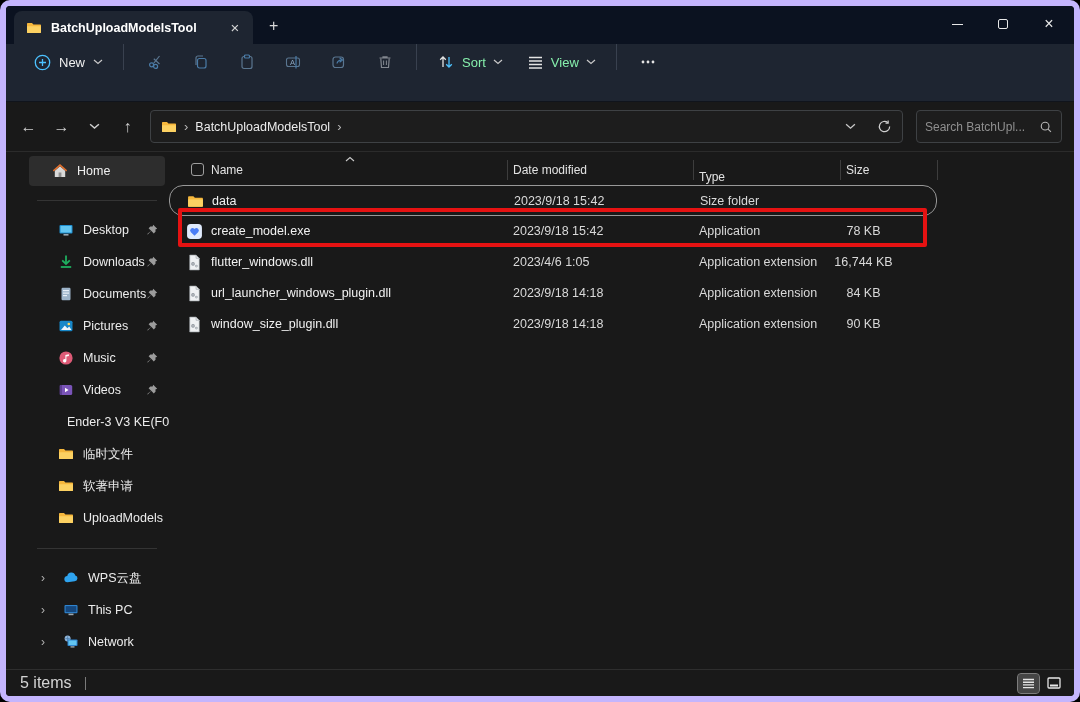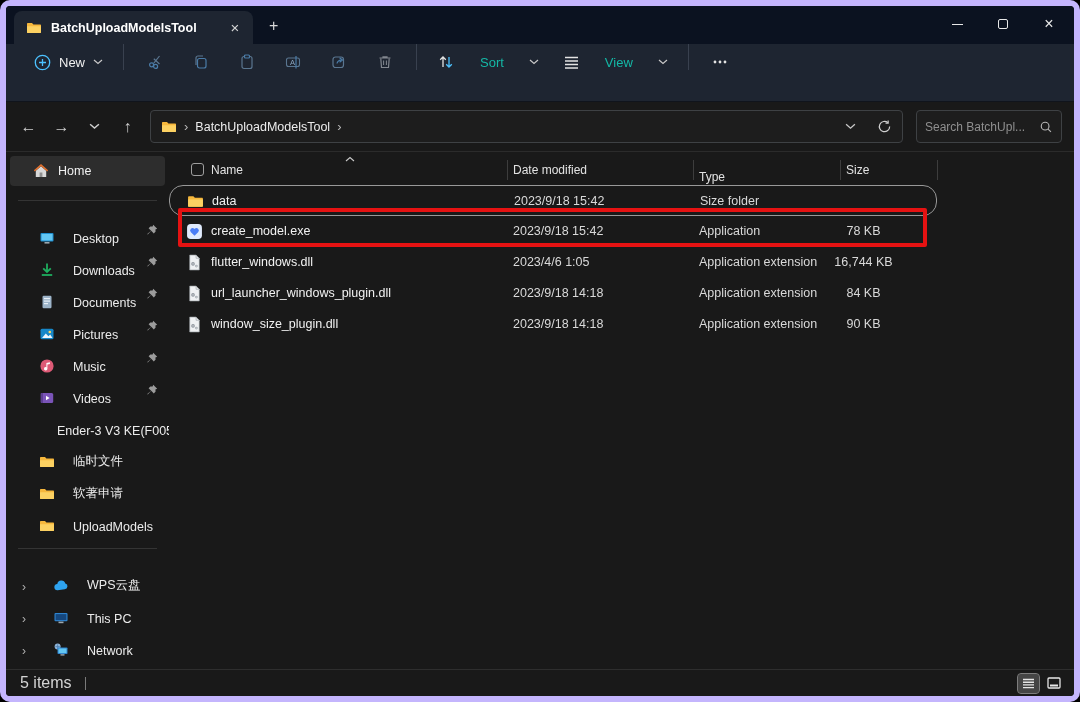--- a/index.html
+++ b/index.html
@@ -20,21 +20,21 @@
   .glyph-min{ width:11px; height:1px; background:#e8e8e8; }
   .glyph-max{ width:10px; height:10px; border:1.2px solid #e8e8e8; border-radius:2px; }
   .glyph-close{ font-size:16px; line-height:16px; }
 
   
   .toolbar{ height:58px; background:#1e2531; display:flex; align-items:flex-start; padding-left:16px;
             border-bottom:1px solid #10141c; flex:none; }
   .tb-new{ display:flex; align-items:center; gap:8px; color:#f0f0f0; font-size:13px; padding:0 12px; height:36px; border-radius:4px; }
   .tb-sep{ width:1px; height:26px; background:#39414f; margin:0 8px; }
   .tb-btn{ width:46px; height:36px; display:flex; align-items:center; justify-content:center; border-radius:4px; }
-  .tb-group{ display:flex; align-items:center; gap:25px; color:#14b8a6; font-size:13px; padding:0 12px; height:36px; border-radius:4px; }
+  .tb-group{ display:flex; align-items:center; gap:7px; color:#86efac; font-size:13px; padding:0 12px; height:36px; border-radius:4px; }
   .chev{ display:inline-block; }
 
   
   .addressrow{ height:50px; background:#191919; display:flex; align-items:center; padding:0 12px 0 6px;
                border-bottom:1px solid #2b2b2b; flex:none; }
   .nav-btn{ width:33px; height:32px; display:flex; align-items:center; justify-content:center; color:#cfcfcf; font-size:16px; }
   .addressbox{ flex:1; max-width:764px; height:33px; margin-left:6px; border:1px solid #3e4144; border-radius:4px;
                background:#1d1d1d; display:flex; align-items:center; padding:0 10px; gap:7px; }
   .crumb{ font-size:12.5px; color:#ececec; }
   .crumb-chev{ color:#b9b9b9; font-size:13px; }
@@ -42,25 +42,25 @@
   .searchbox{ width:146px; height:33px; margin-left:13px; border:1px solid #3e4144; border-radius:4px;
               background:#1d1d1d; display:flex; align-items:center; padding:0 8px; gap:6px; }
   .searchbox input{ flex:1; min-width:0; background:transparent; border:none; outline:none;
                     color:#cfcfcf; font-size:12px; font-family:"Liberation Sans",sans-serif; }
   .searchbox input::placeholder{ color:#8f8f8f; }
 
   
   .main{ flex:1; display:flex; overflow:hidden; position:relative; }
 
   
-  .sidebar{ width:163px; flex:none; padding-top:3px; overflow:hidden; }
+  .sidebar{ width:163px; flex:none; padding-top:3px; overflow:hidden;padding-left:19px; }
   .side-home{ height:30px; margin:1px 4px 2px 4px; border-radius:4px; background:#2d2d2d;
               display:flex; align-items:center; gap:9px; padding-left:23px; font-size:12.5px; color:#f0f0f0; }
   .side-divider{ height:1px; background:#343434; margin:14px 12px 13px 12px; }
-  .side-item{ height:32px; display:flex; align-items:flex-end; gap:18px; padding-left:33px;
+  .side-item{ height:32px; display:flex; align-items:center; gap:9px; padding-left:33px;
               font-size:12.5px; color:#ececec; position:relative; white-space:nowrap; }
   .side-item .pin{ position:absolute; right:11px; top:10px; }
   .tree-item{ padding-left:10px; }
   .tree-chev{ color:#b0b0b0; font-size:12px; width:16px; text-align:center; margin-right:3px; }
 
   
   .content{ flex:1; position:relative; }
   .list-header{ position:relative; height:30px; margin-top:3px; color:#e2e2e2; font-size:12px; }
   .list-header .hsep{ position:absolute; top:5px; width:1px; height:20px; background:#3d3d3d; }
   .checkbox{ position:absolute; left:22px; top:8px; width:13px; height:13px; border:1px solid #9e9e9e; border-radius:3px; }

